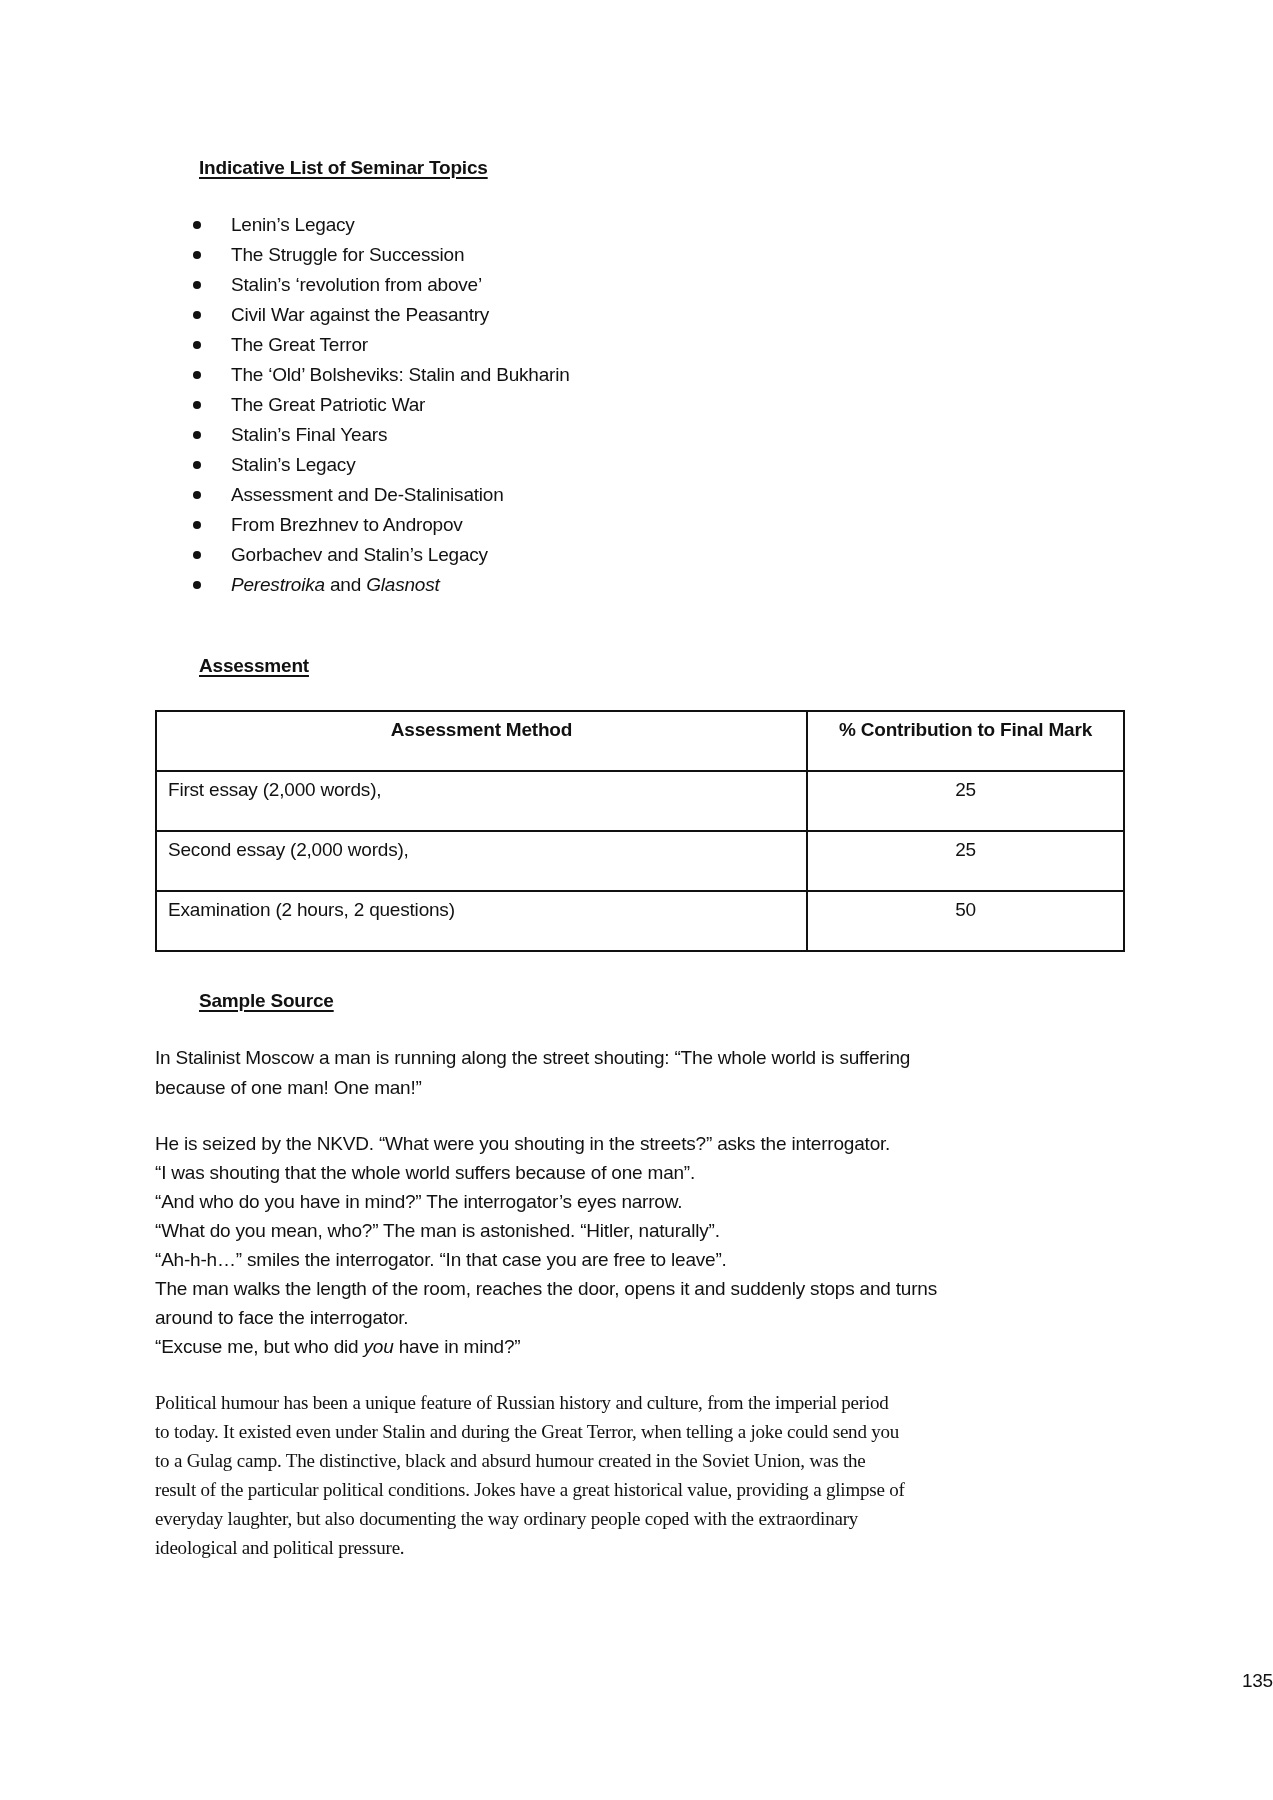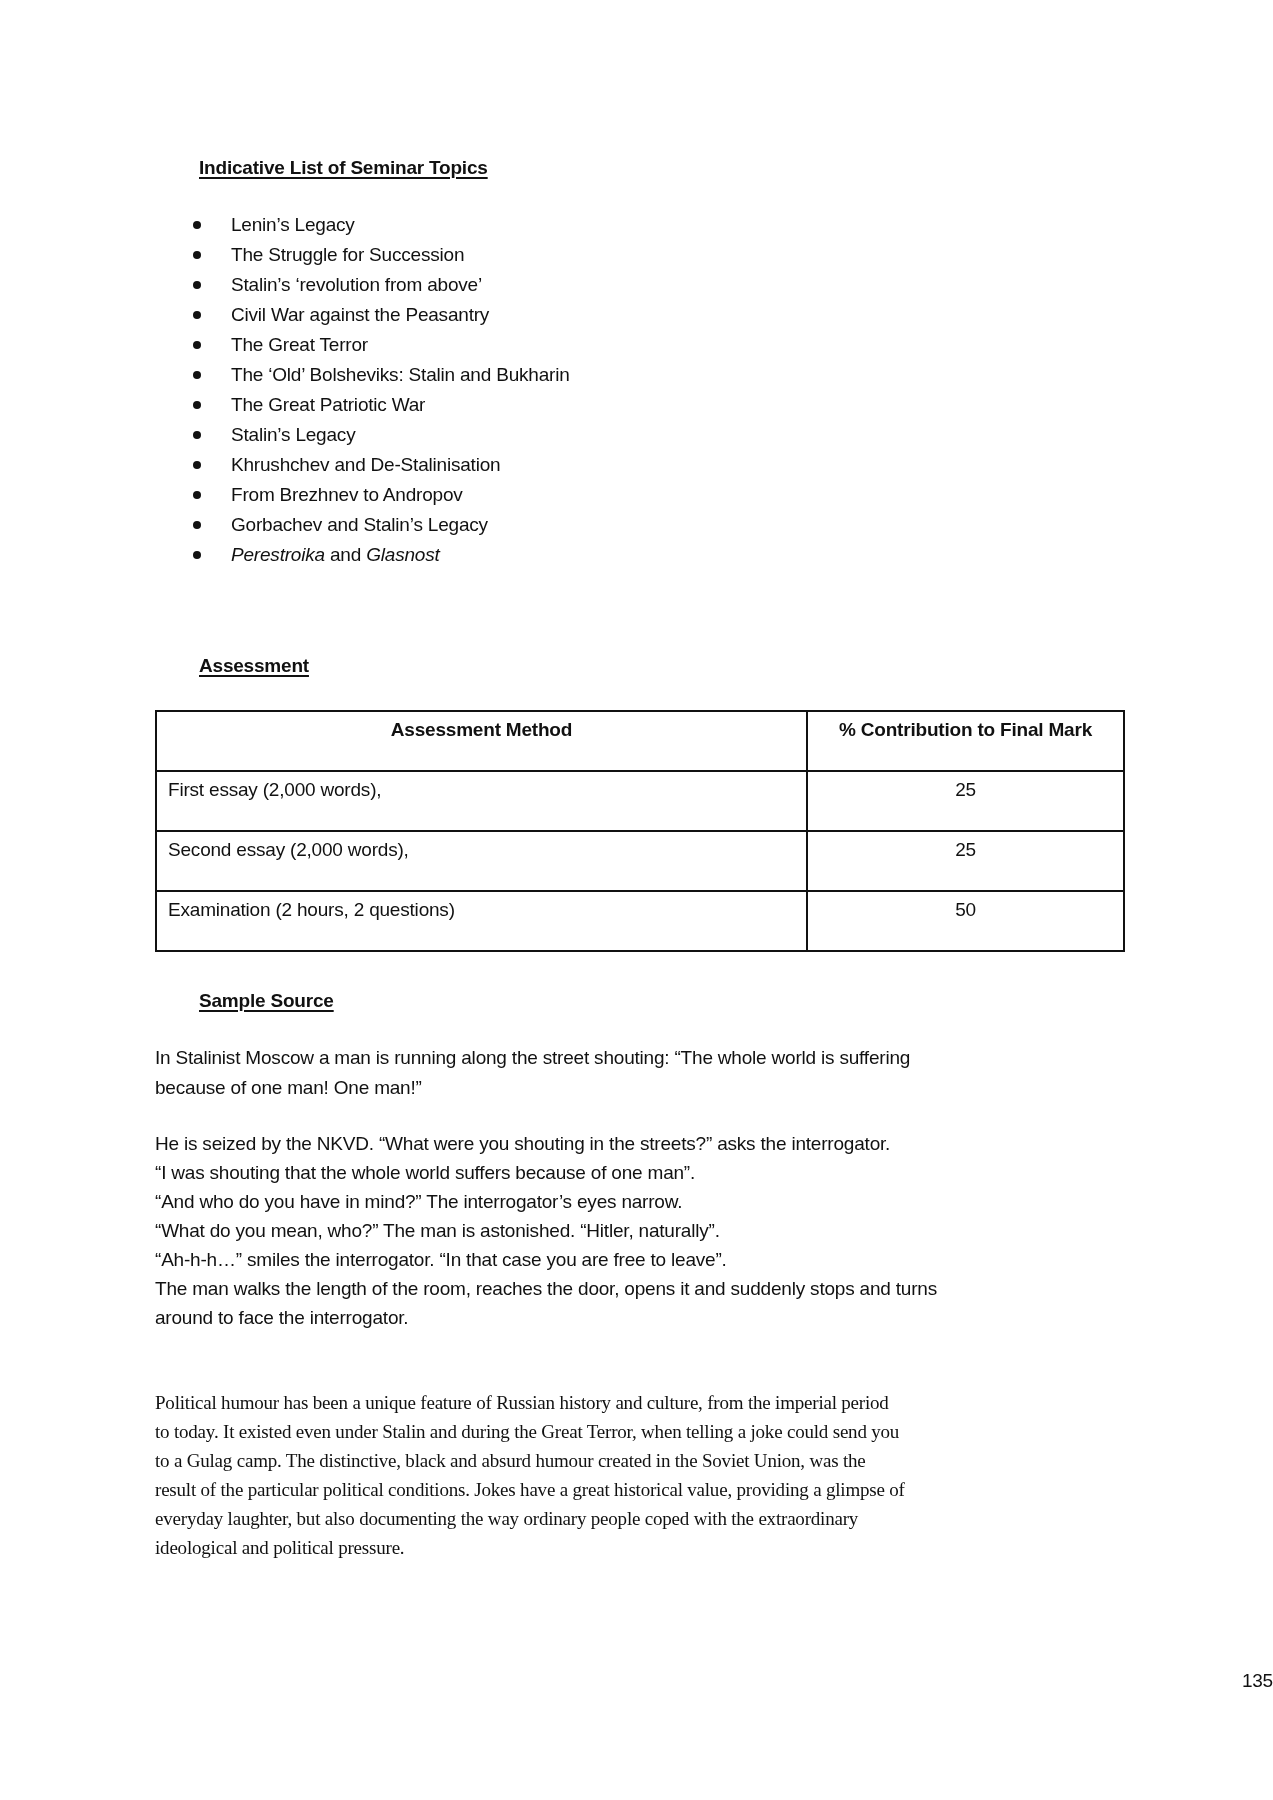--- a/index.html
+++ b/index.html
@@ -113,25 +113,29 @@
   <li class="topic-item">
     <span class="bullet"></span>
     <span>The ‘Old’ Bolsheviks: Stalin and Bukharin</span>
   </li>
   <li class="topic-item">
     <span class="bullet"></span>
     <span>The Great Patriotic War</span>
   </li>
   <li class="topic-item">
     <span class="bullet"></span>
+    <span>Stalin’s Final Years</span>
+  </li>
+  <li class="topic-item">
+    <span class="bullet"></span>
     <span>Stalin’s Legacy</span>
   </li>
   <li class="topic-item">
     <span class="bullet"></span>
-    <span>Khrushchev and De-Stalinisation</span>
+    <span>Assessment and De-Stalinisation</span>
   </li>
   <li class="topic-item">
     <span class="bullet"></span>
     <span>From Brezhnev to Andropov</span>
   </li>
   <li class="topic-item">
     <span class="bullet"></span>
     <span>Gorbachev and Stalin’s Legacy</span>
   </li>
   <li class="topic-item">
@@ -173,20 +177,21 @@
 because of one man! One man!”</div>
 
 <div class="abs" style="left:155px; top:1129px; line-height:29px; width:1000px;">
   <div>He is seized by the NKVD. “What were you shouting in the streets?” asks the interrogator.</div>
   <div>“I was shouting that the whole world suffers because of one man”.</div>
   <div>“And who do you have in mind?” The interrogator’s eyes narrow.</div>
   <div>“What do you mean, who?” The man is astonished. “Hitler, naturally”.</div>
   <div>“Ah-h-h…” smiles the interrogator. “In that case you are free to leave”.</div>
   <div>The man walks the length of the room, reaches the door, opens it and suddenly stops and turns</div>
   <div>around to face the interrogator.</div>
+  <div style="white-space:pre;"><span>“Excuse me, but who did </span><span class="italic">you</span><span> have in mind?”</span></div>
 </div>
 
 <div class="abs para" style="left:155px; top:1388px;font-family:Liberation Serif, serif;">Political humour has been a unique feature of Russian history and culture, from the imperial period
 to today. It existed even under Stalin and during the Great Terror, when telling a joke could send you
 to a Gulag camp. The distinctive, black and absurd humour created in the Soviet Union, was the
 result of the particular political conditions. Jokes have a great historical value, providing a glimpse of
 everyday laughter, but also documenting the way ordinary people coped with the extraordinary
 ideological and political pressure.</div>
 
 <div class="abs page-number" style="left:0; top:1670px;">135</div>

